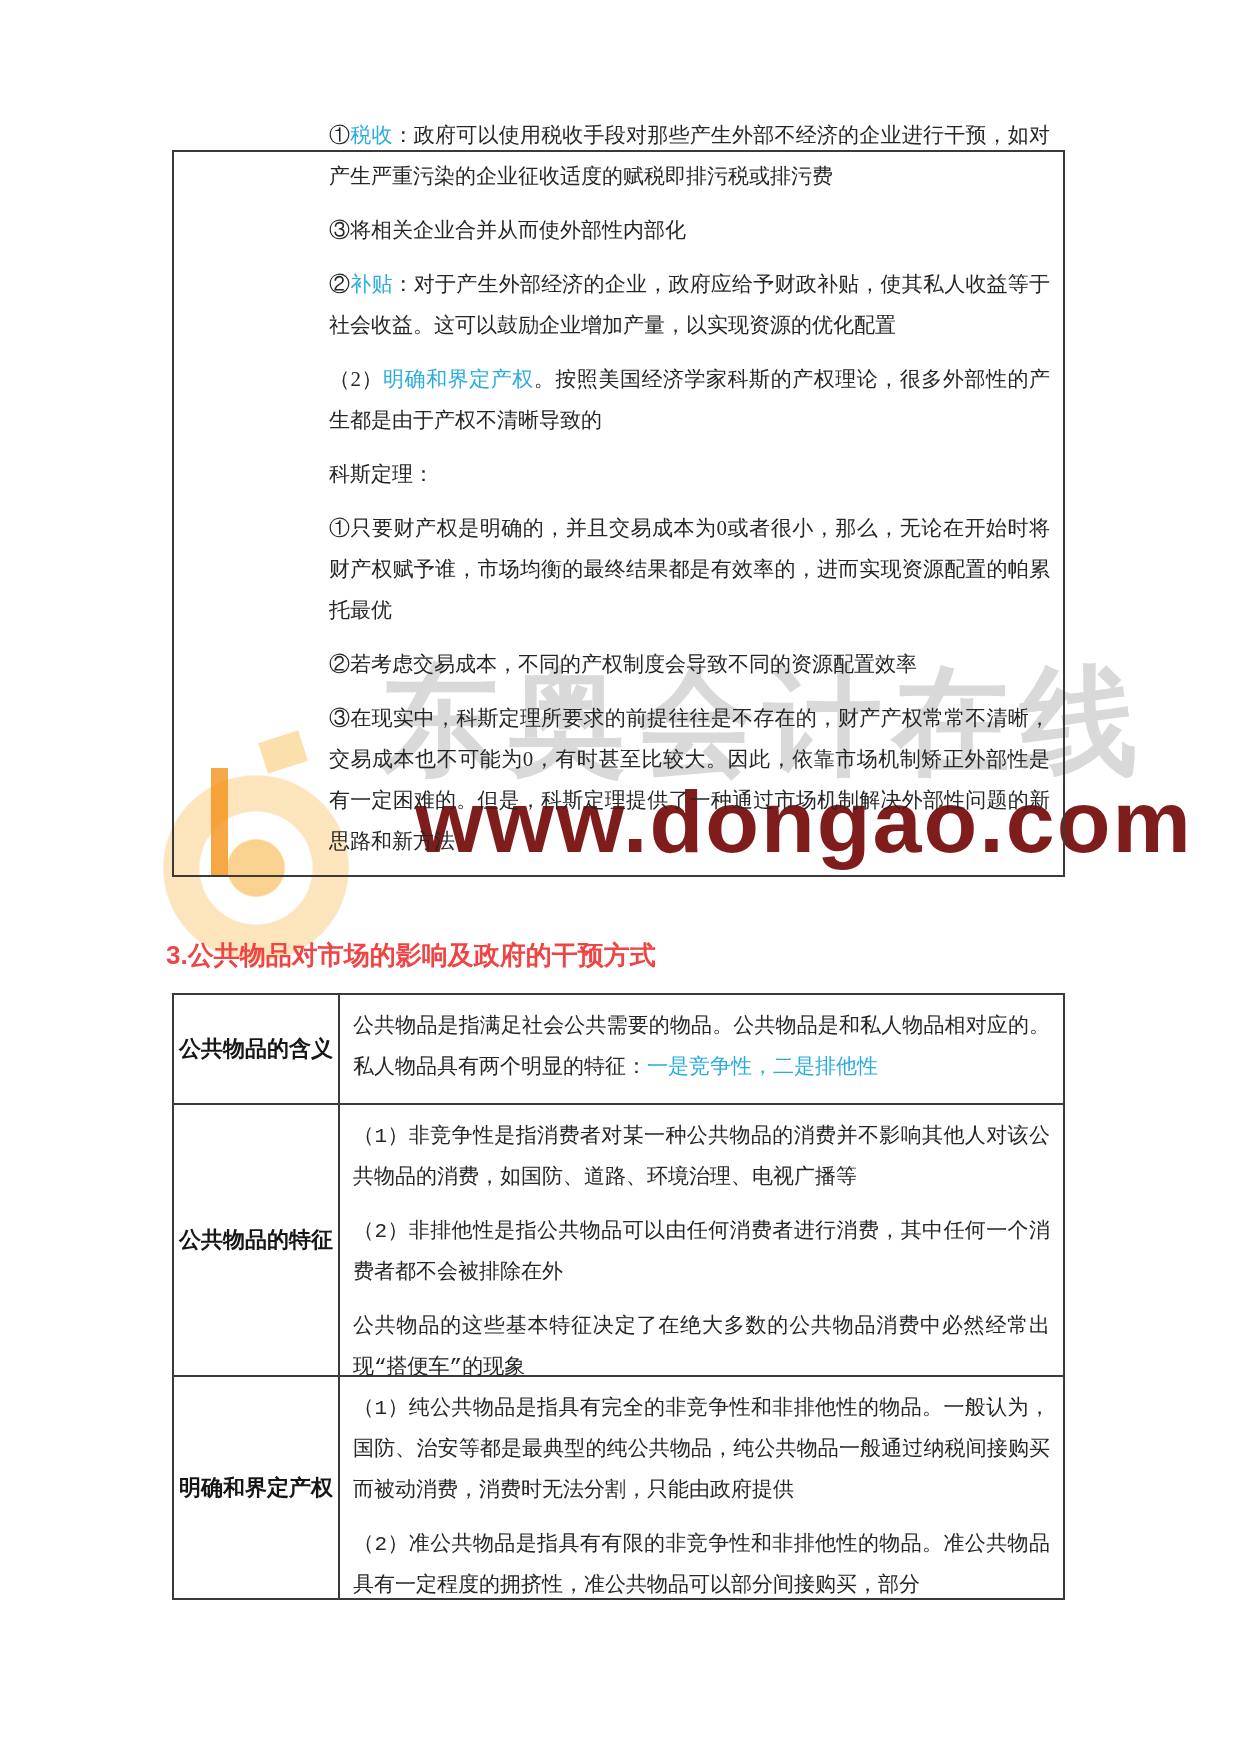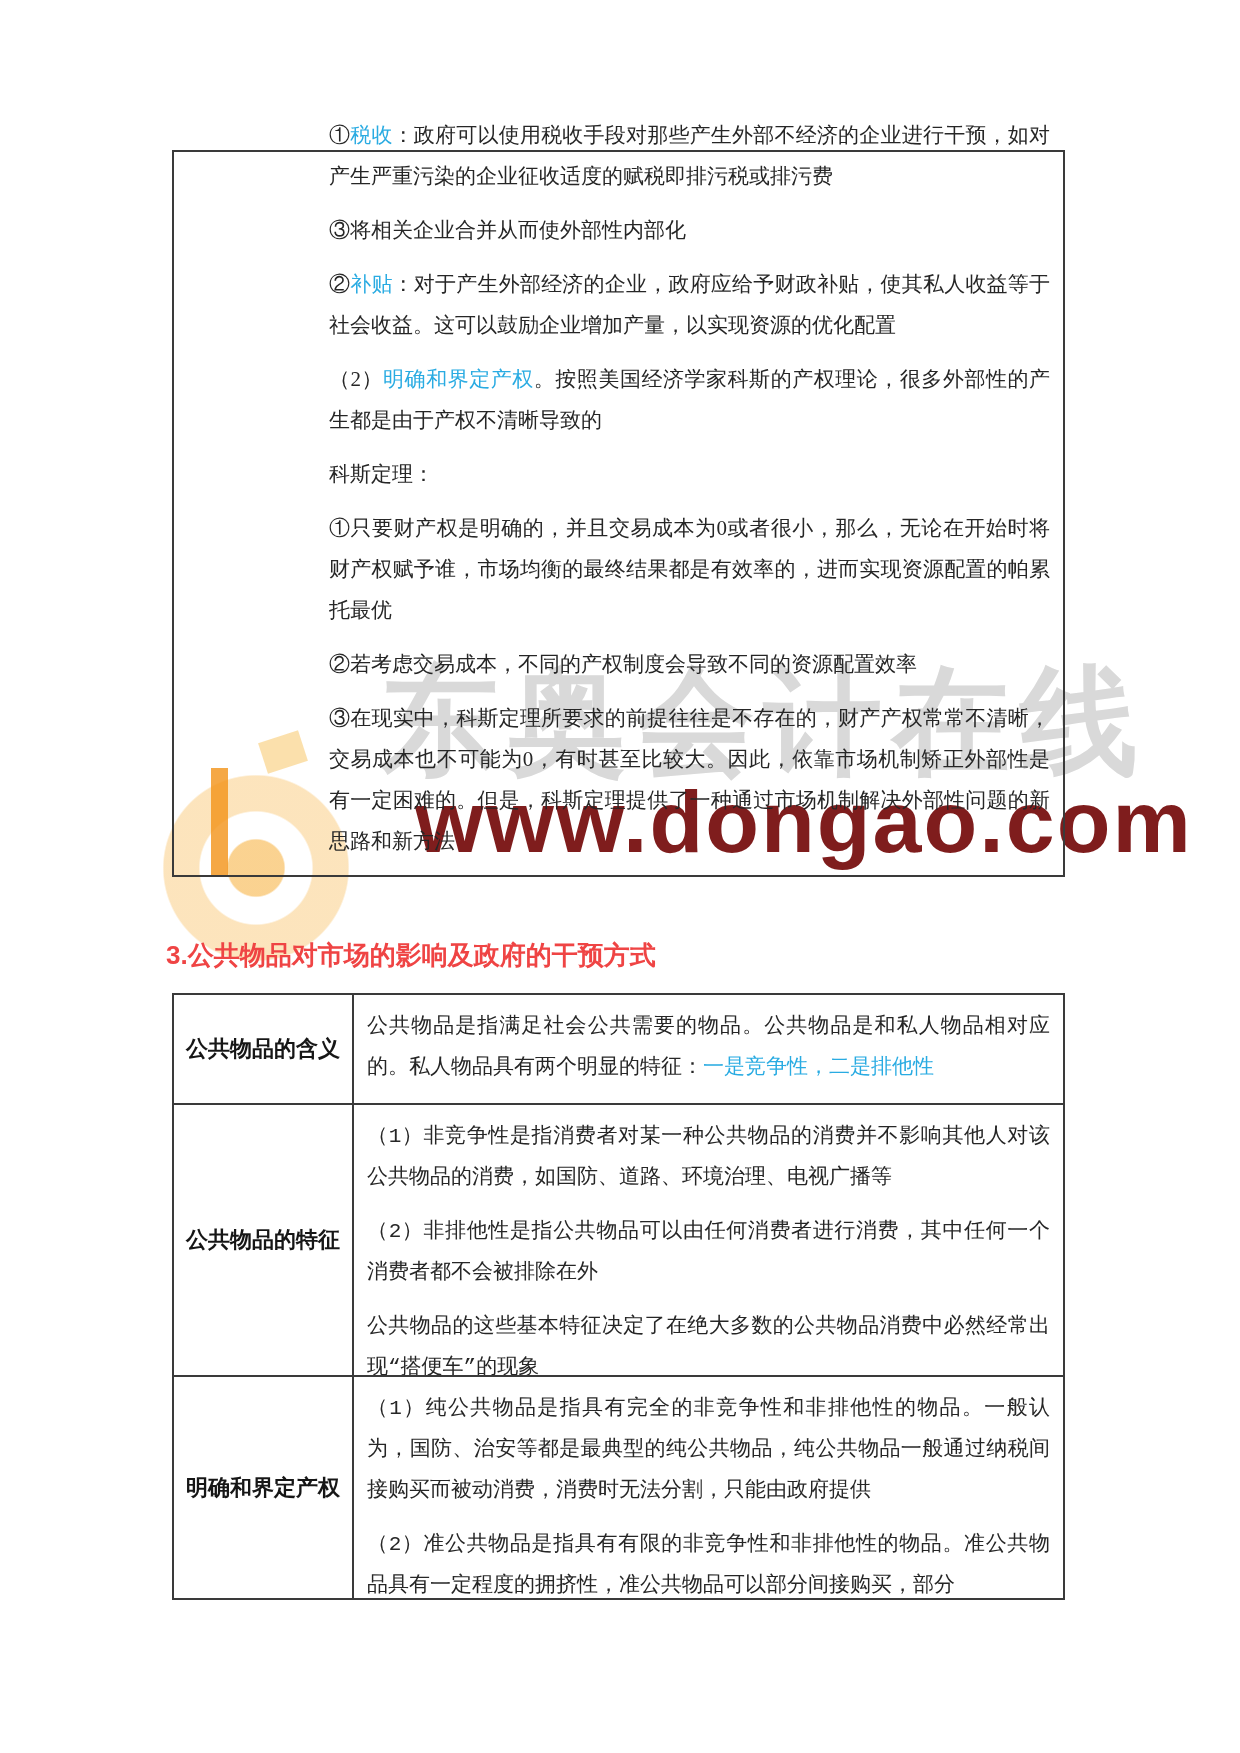--- a/index.html
+++ b/index.html
@@ -63,21 +63,21 @@
     white-space:nowrap;
   }
 
   .tbl2{left:172px;top:993px;width:893px;height:607px;flex-direction:column;}
   .t2-row{display:flex;box-sizing:border-box;}
   .t2-row + .t2-row{border-top:2px solid #3a3a3a;}
   .t2-row-1{height:108px;}
   .t2-row-2{height:272px;}
   .t2-row-3{flex:1;overflow:hidden;}
   .t2-label{
-    width:180px;border-right:2px solid #3a3a3a;box-sizing:border-box;
+    width:166px;border-right:2px solid #3a3a3a;box-sizing:border-box;
     display:flex;align-items:center;justify-content:center;
     font-family:"Liberation Sans","DejaVu Sans",sans-serif;
     font-weight:bold;font-size:22px;color:#161616;
   }
   .t2-content{flex:1;padding:11px 13px 10px 13px;overflow:hidden;font-family:Liberation Mono, monospace;}
 </style>
 </head>
 <body>
 
 <div class="wm-layer">

